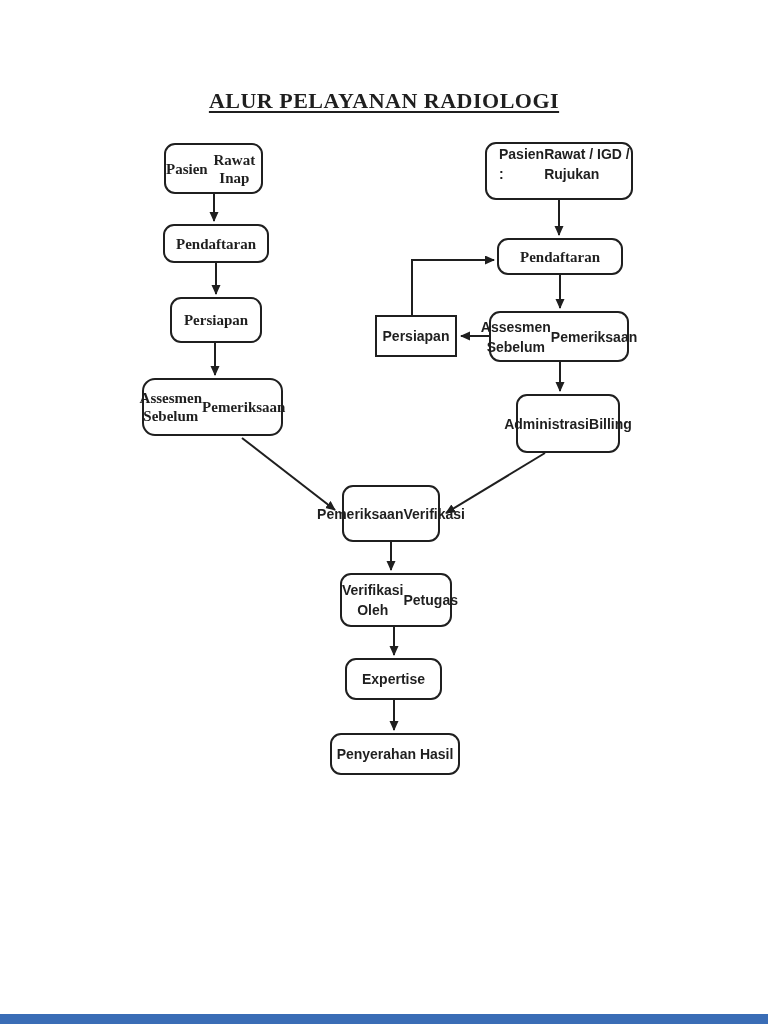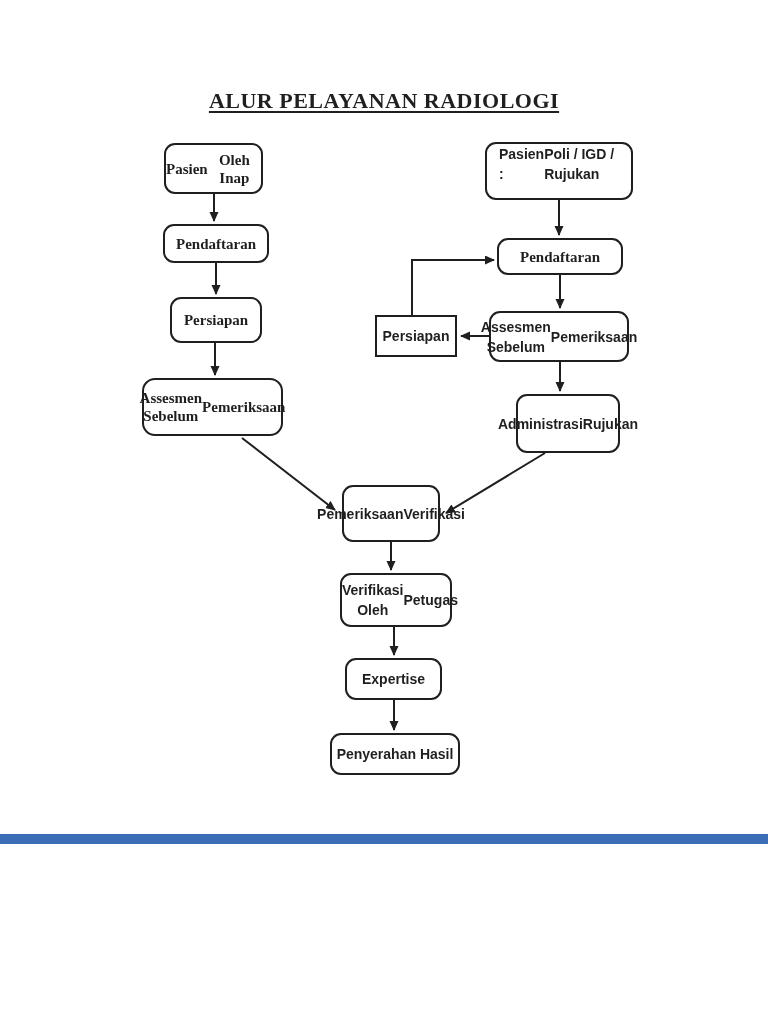--- a/index.html
+++ b/index.html
@@ -1,20 +1,20 @@
 <!DOCTYPE html>
 <html style="--ink: #1f1f1f; --page: #ffffff; --bottom_bar: #3a6db6;"><head>
 <meta charset="utf-8">
 <style>
   * { margin: 0; padding: 0; box-sizing: border-box; }
   html, body { background: #ffffff; }
   .page {
     position: relative;
     width: 768px;
-    height: 844px;
+    height: 1024px;
     background: var(--page, #ffffff);
     overflow: hidden;
     font-family: "Liberation Sans", sans-serif;
   }
   .title {
     position: absolute;
     left: 0;
     top: 88px;
     width: 768px;
     text-align: center;
@@ -88,57 +88,57 @@
     <line x1="545" y1="453" x2="446" y2="513" marker-end="url(#ah)"></line>
     <line x1="489" y1="336" x2="461" y2="336" marker-end="url(#ah)"></line>
     <polyline points="412,315 412,260 494,260" marker-end="url(#ah)"></polyline>
     <line x1="391" y1="542" x2="391" y2="570" marker-end="url(#ah)"></line>
     <line x1="394" y1="627" x2="394" y2="655" marker-end="url(#ah)"></line>
     <line x1="394" y1="700" x2="394" y2="730" marker-end="url(#ah)"></line>
   </svg>
 
   <div class="node serif" style="left:164px; top:143px; width:99px; height:51px;">
     <span>Pasien</span>
-    <span>Oleh Inap</span>
+    <span>Rawat Inap</span>
   </div>
 
   <div class="node serif" style="left:163px; top:224px; width:106px; height:39px;">
     <span>Pendaftaran</span>
   </div>
 
   <div class="node serif" style="left:170px; top:297px; width:92px; height:46px;">
     <span>Persiapan</span>
   </div>
 
   <div class="node serif" style="left:142px; top:378px; width:141px; height:58px; border-radius:13px;">
     <span>Assesmen Sebelum</span>
     <span>Pemeriksaan</span>
   </div>
 
   <div class="node sans align-left" style="left:485px; top:142px; width:148px; height:58px;">
     <span>Pasien :</span>
-    <span>Poli / IGD / Rujukan</span>
+    <span>Rawat / IGD / Rujukan</span>
   </div>
 
   <div class="node serif" style="left:497px; top:238px; width:126px; height:37px;">
     <span>Pendaftaran</span>
   </div>
 
   <div class="node sans" style="left:489px; top:311px; width:140px; height:51px;">
     <span>Assesmen Sebelum</span>
     <span>Pemeriksaan</span>
   </div>
 
   <div class="node sans square" style="left:375px; top:315px; width:82px; height:42px;">
     <span>Persiapan</span>
   </div>
 
   <div class="node sans" style="left:508px; top:394px; width:104px; height:59px;margin-left:8px;">
     <span>Administrasi</span>
-    <span>Rujukan</span>
+    <span>Billing</span>
   </div>
 
   <div class="node sans" style="left:342px; top:485px; width:98px; height:57px;">
     <span>Pemeriksaan</span>
     <span>Verifikasi</span>
   </div>
 
   <div class="node sans" style="left:340px; top:573px; width:112px; height:54px;justify-content:space-between;">
     <span>Verifikasi Oleh</span>
     <span>Petugas</span>

